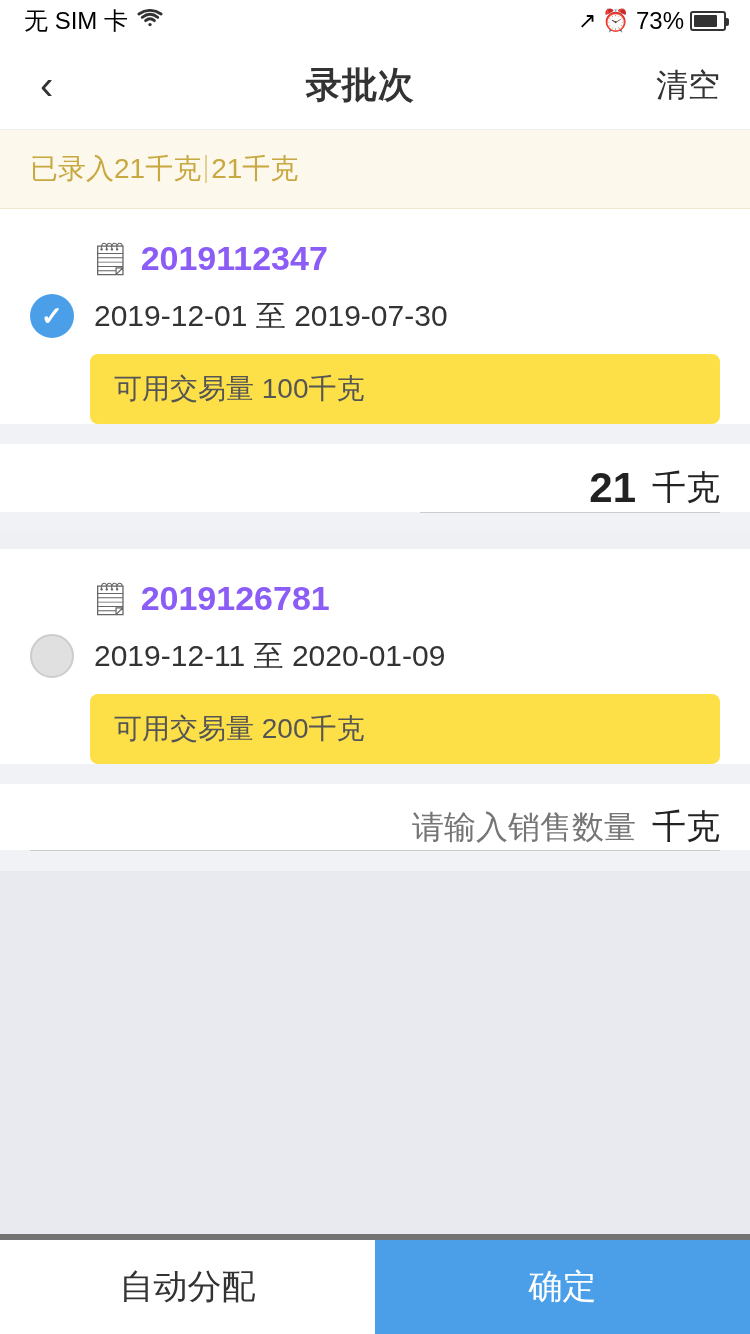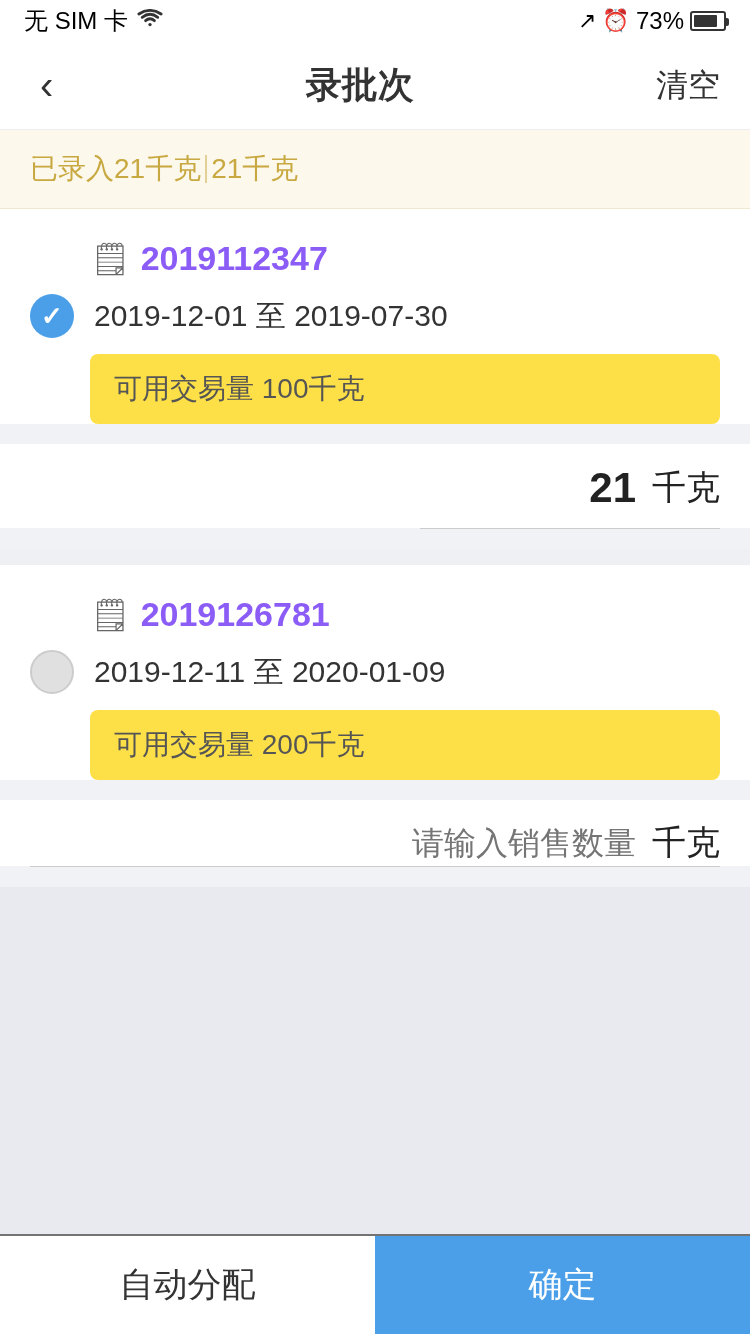--- a/index.html
+++ b/index.html
@@ -158,21 +158,21 @@
       font-size: 28px;
       color: #555;
       margin-bottom: 20px;
     }
 
     
     .amount-row {
       display: flex;
       align-items: center;
       justify-content: flex-end;
-      padding: 20px 30px 16px 30px;
+      padding: 20px 30px 0 30px;
       background: #fff;
       gap: 16px;
     }
     .amount-input {
       font-size: 42px;
       font-weight: 600;
       color: #222;
       text-align: right;
       border: none;
       outline: none;
@@ -233,21 +233,21 @@
 
     
     .bottom-bar {
       position: fixed;
       bottom: 0;
       left: 0;
       width: 750px;
       height: 100px;
       display: flex;
       background: #fff;
-      border-top: 2px solid #737373;
+      border-top: 6px solid #737373;
     }
     .btn-auto {
       flex: 1;
       display: flex;
       align-items: center;
       justify-content: center;
       font-size: 34px;
       color: #333;
       background: #fff;
       cursor: pointer;

